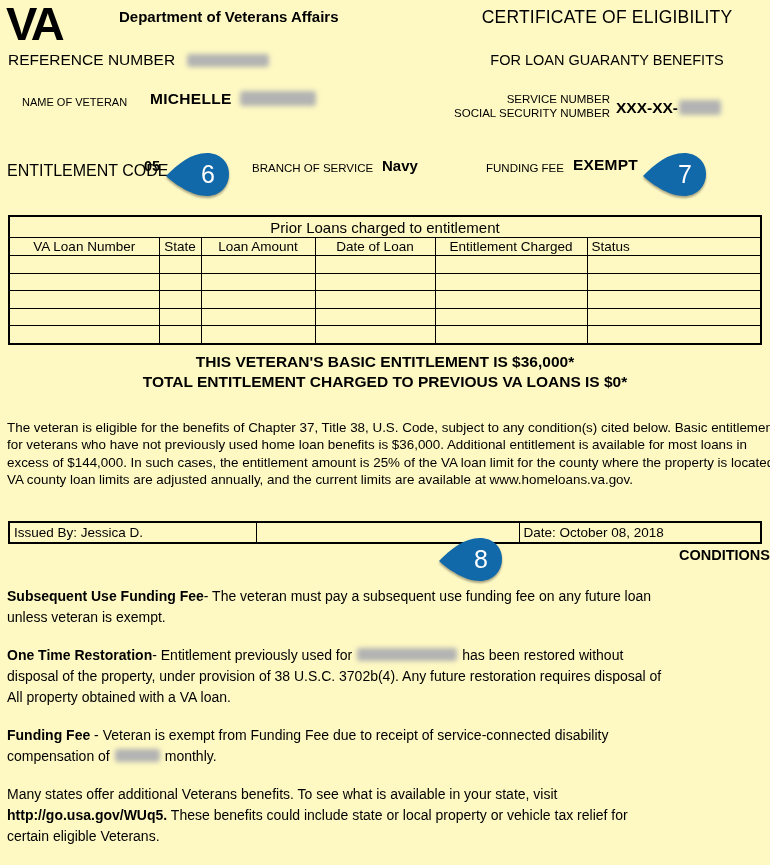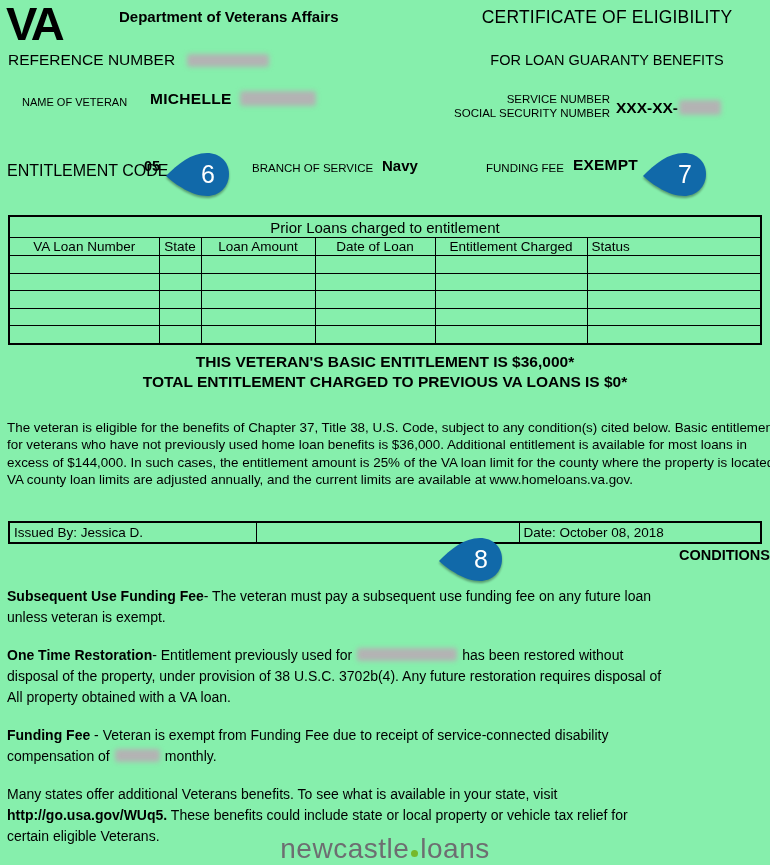--- a/index.html
+++ b/index.html
@@ -1,17 +1,17 @@
 <!DOCTYPE html>
 <html style="--marker-blue: #1169a9; --logo-gray: #6d6e71; --logo-green: #76b82a;"><head>
 <meta charset="utf-8">
 <style>
   html,body{margin:0;padding:0;background:#ffffff;}
   .page{
-    position:relative;width:770px;height:865px;background:#86efac;
+    position:relative;width:770px;height:865px;background:#fef9c3;
     font-family:"Liberation Sans","DejaVu Sans",sans-serif;color:#000;overflow:hidden;
   }
   .abs{position:absolute;}
   
   .va-logo{left:6px;top:-4px;font-size:47px;font-weight:bold;letter-spacing:-3px;}
   .dept{left:119px;top:8px;font-size:15px;font-weight:bold;}
   .cert-block{right:30px;top:7px;width:266px;text-align:center;}
   .cert-title{font-size:17.5px;font-weight:normal;letter-spacing:.2px;white-space:nowrap;}
   .cert-sub{font-size:14.5px;margin-top:24px;white-space:nowrap;}
   .ref-row{left:8px;top:51px;font-size:15.5px;font-weight:normal;text-align:center;}
@@ -231,17 +231,14 @@
         <span class="tline"><strong>Funding Fee </strong>- Veteran is exempt from Funding Fee due to receipt of service-connected disability</span>
         <span class="tline">compensation of<span class="blur" style="width: 45px;"></span>monthly.</span>
       </p>
       <p>
         <span class="tline">Many states offer additional Veterans benefits. To see what is available in your state, visit</span>
         <span class="tline"><strong>http://go.usa.gov/WUq5.</strong> These benefits could include state or local property or vehicle tax relief for</span>
         <span class="tline">certain eligible Veterans.</span>
       </p>
     </div>
 
-  <div class="abs logo">
-    <span class="g">newcastle</span><span class="dot"></span><span class="g">loans</span>
-  </div>
 
 </div>
 
 </body></html>

